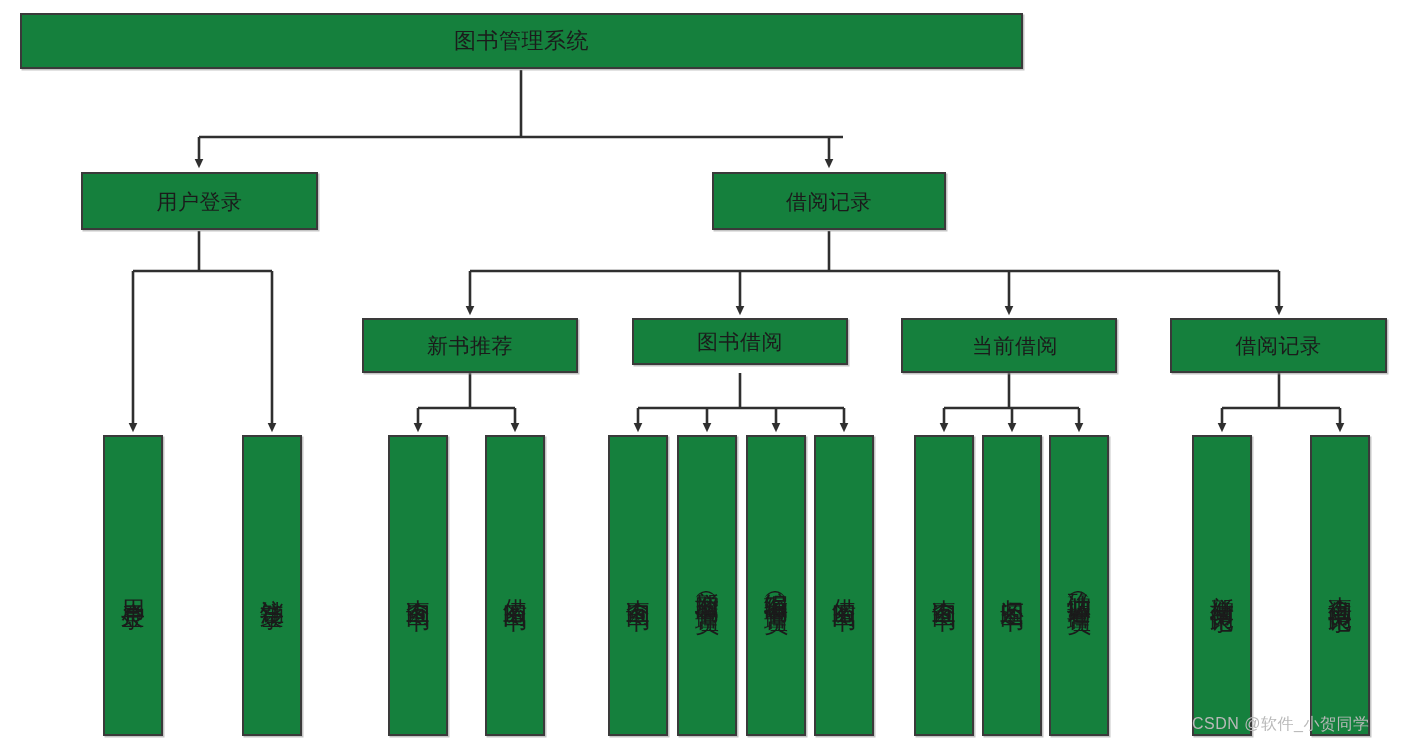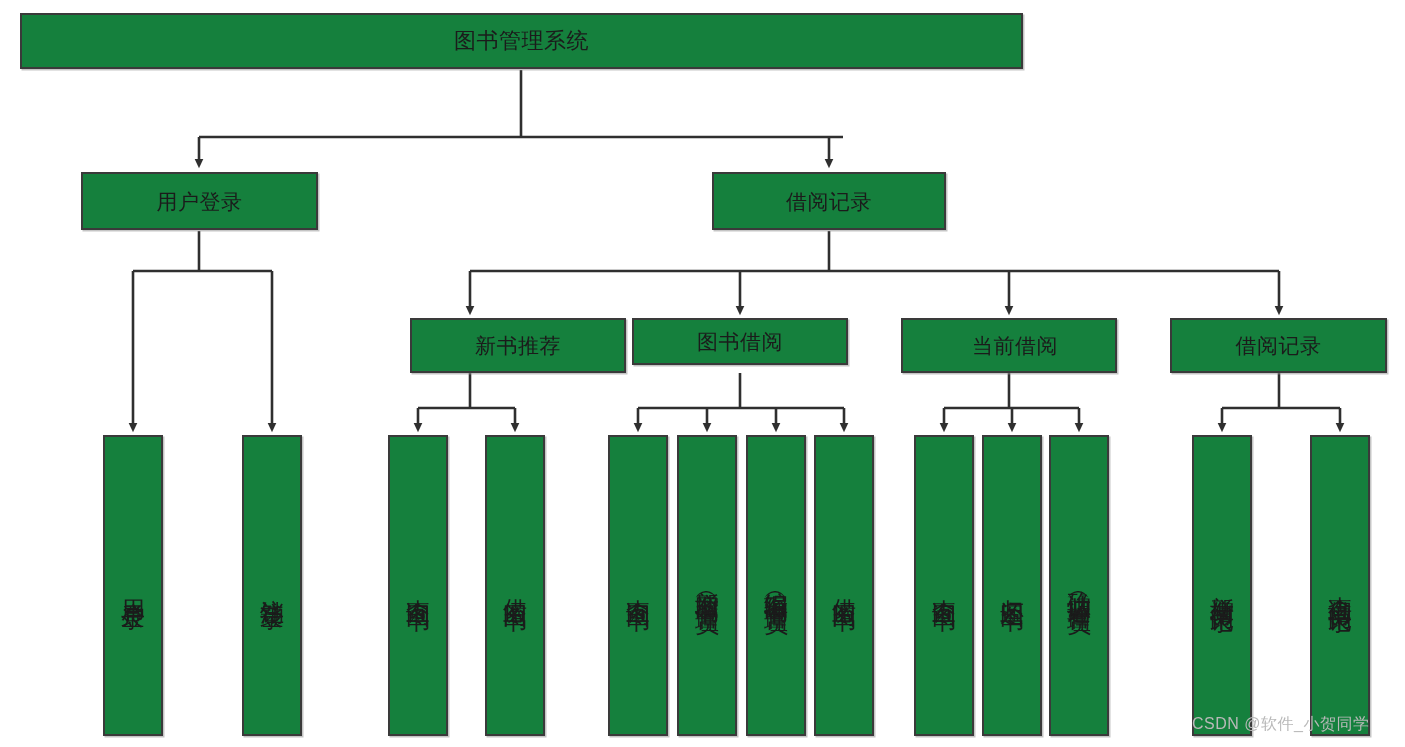--- a/index.html
+++ b/index.html
@@ -131,21 +131,21 @@
     <span class="lbl">图书管理系统</span>
   </div>
 
   <div class="node h" style="left:81px; top:172px; width:237px; height:58px;">
     <span class="lbl">用户登录</span>
   </div>
   <div class="node h" style="left:712px; top:172px; width:234px; height:58px;">
     <span class="lbl">借阅记录</span>
   </div>
 
-  <div class="node h" style="left:362px; top:318px; width:216px; height:55px;margin-left:48px;">
+  <div class="node h" style="left:362px; top:318px; width:216px; height:55px;">
     <span class="lbl">新书推荐</span>
   </div>
   <div class="node h" style="left:632px; top:318px; width:216px; height:47px;">
     <span class="lbl">图书借阅</span>
   </div>
   <div class="node h" style="left:901px; top:318px; width:216px; height:55px;padding-left:12px;">
     <span class="lbl">当前借阅</span>
   </div>
   <div class="node h" style="left:1170px; top:318px; width:217px; height:55px;align-items:center;">
     <span class="lbl">借阅记录</span>

